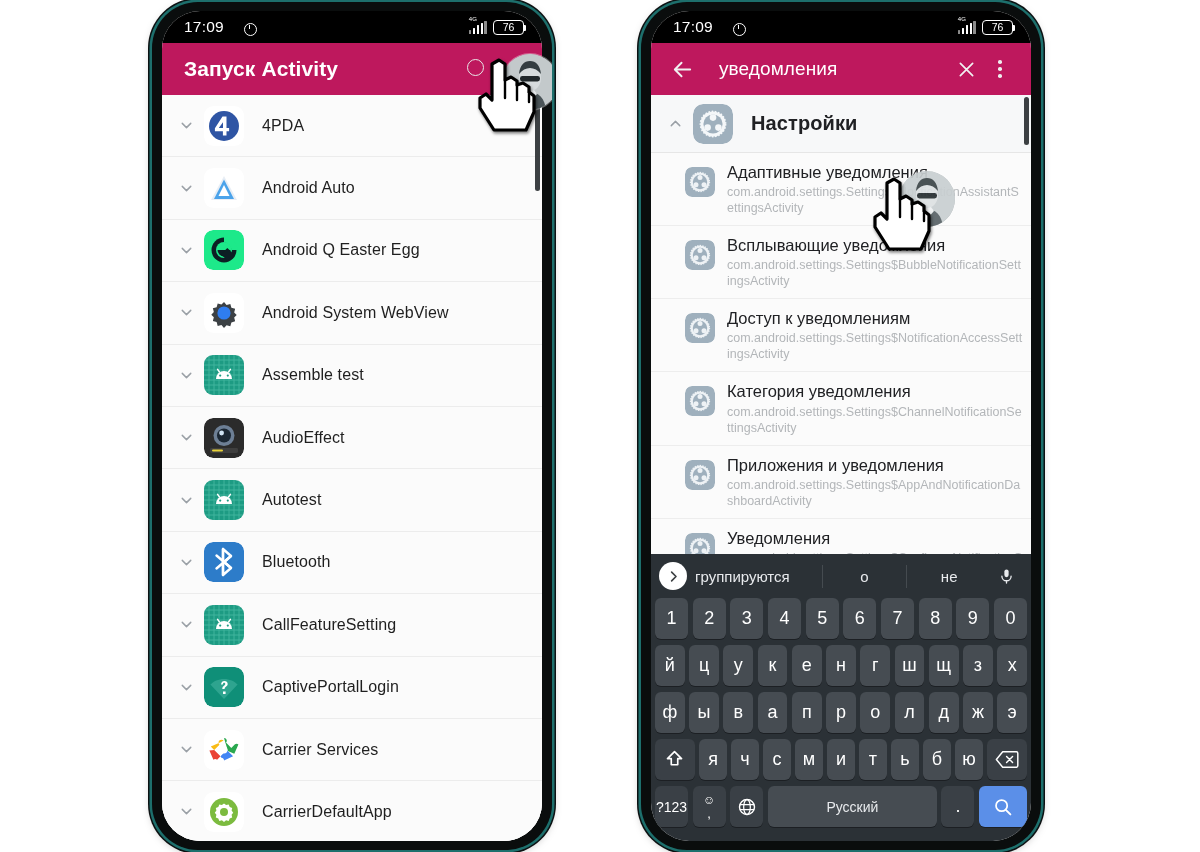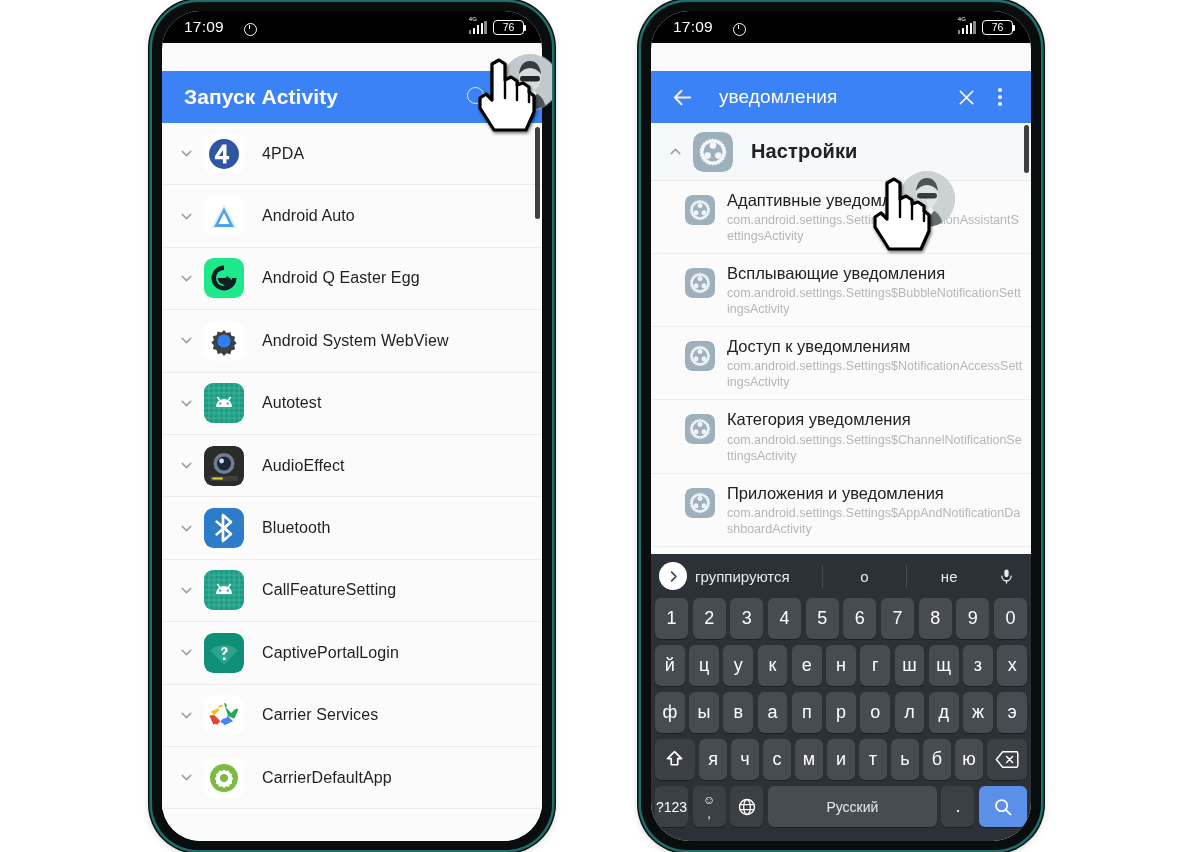--- a/index.html
+++ b/index.html
@@ -69,25 +69,24 @@
     font-size: 10.5px; font-weight: normal; position: relative;
   }
   .batt::after {
     content: ""; position: absolute; right: -3.4px; top: 4px;
     width: 2px; height: 6px; background: #fff; border-radius: 0 1px 1px 0;
   }
 
   
   .appbar {
     height: 52px; flex: 0 0 52px;
-    background: #3b82f6;
+    background: #be185d;
     display: flex; align-items: center;
     padding: 16px 14px;
     position: relative;
-    margin-top: 28px;
   }
   .appbar-title {
     color: #fff; font-size: 21px; font-weight: bold;
     margin-left: 8px; letter-spacing: .1px;
   }
   .appbar.search .appbar-title {
     font-weight: normal; font-size: 19px; margin-left: 20px;
   }
   .bar-btn {
     width: 34px; height: 34px;
@@ -335,39 +334,59 @@
                   <rect width="40" height="40" fill="#1d9b83"></rect>
                   <g stroke="#49b9a3" stroke-width="1" opacity=".85">
       <path d="M5 0v40M10 0v40M15 0v40M20 0v40M25 0v40M30 0v40M35 0v40M0 5h40M0 10h40M0 15h40M0 20h40M0 25h40M0 30h40M0 35h40"></path>
                   </g>
       <path d="M12 24a8 8 0 0116 0z" fill="#fff"></path>
                   <circle cx="16.2" cy="20.6" r="1.1" fill="#1d9b83"></circle>
                   <circle cx="23.8" cy="20.6" r="1.1" fill="#1d9b83"></circle>
                   <path d="M13.6 14.4l1.9 2.6M26.4 14.4l-1.9 2.6" stroke="#fff" stroke-width="1.5" stroke-linecap="round" fill="none"></path>
                 </svg>
               </span>
-              <span class="row-label">Autotest</span>
+              <span class="row-label">Assemble test</span>
             </div>
             <div class="row">
               <span class="chev">
                 <svg viewBox="0 0 24 24">
                   <path d="M6 9l6 6 6-6" fill="none" stroke="#9aa0a6" stroke-width="2" stroke-linecap="round" stroke-linejoin="round"></path>
                 </svg>
               </span>
               <span class="app-ico">
                 <svg viewBox="0 0 40 40">
                   <rect width="40" height="40" rx="9" fill="#2b2b2b"></rect>
                   <circle cx="20" cy="17.5" r="10.5" fill="#6d7f95"></circle>
                   <circle cx="20" cy="17.5" r="7" fill="#1b2733"></circle>
                   <circle cx="17.6" cy="15" r="2.4" fill="#cfe2f2"></circle>
                   <rect x="6" y="30" width="28" height="5" rx="1.4" fill="#3e3e3e"></rect>
                   <rect x="8" y="31.4" width="11" height="2.2" rx="1.1" fill="#e8d23a"></rect>
                 </svg>
               </span>
               <span class="row-label">AudioEffect</span>
+            </div>
+            <div class="row">
+              <span class="chev">
+                <svg viewBox="0 0 24 24">
+                  <path d="M6 9l6 6 6-6" fill="none" stroke="#9aa0a6" stroke-width="2" stroke-linecap="round" stroke-linejoin="round"></path>
+                </svg>
+              </span>
+              <span class="app-ico">
+                <svg viewBox="0 0 40 40">
+                  <rect width="40" height="40" fill="#1d9b83"></rect>
+                  <g stroke="#49b9a3" stroke-width="1" opacity=".85">
+      <path d="M5 0v40M10 0v40M15 0v40M20 0v40M25 0v40M30 0v40M35 0v40M0 5h40M0 10h40M0 15h40M0 20h40M0 25h40M0 30h40M0 35h40"></path>
+                  </g>
+      <path d="M12 24a8 8 0 0116 0z" fill="#fff"></path>
+                  <circle cx="16.2" cy="20.6" r="1.1" fill="#1d9b83"></circle>
+                  <circle cx="23.8" cy="20.6" r="1.1" fill="#1d9b83"></circle>
+                  <path d="M13.6 14.4l1.9 2.6M26.4 14.4l-1.9 2.6" stroke="#fff" stroke-width="1.5" stroke-linecap="round" fill="none"></path>
+                </svg>
+              </span>
+              <span class="row-label">Autotest</span>
             </div>
             <div class="row">
               <span class="chev">
                 <svg viewBox="0 0 24 24">
                   <path d="M6 9l6 6 6-6" fill="none" stroke="#9aa0a6" stroke-width="2" stroke-linecap="round" stroke-linejoin="round"></path>
                 </svg>
               </span>
               <span class="app-ico">
                 <svg viewBox="0 0 40 40">
                   <rect width="40" height="40" rx="9" fill="#2d7cc9"></rect>

